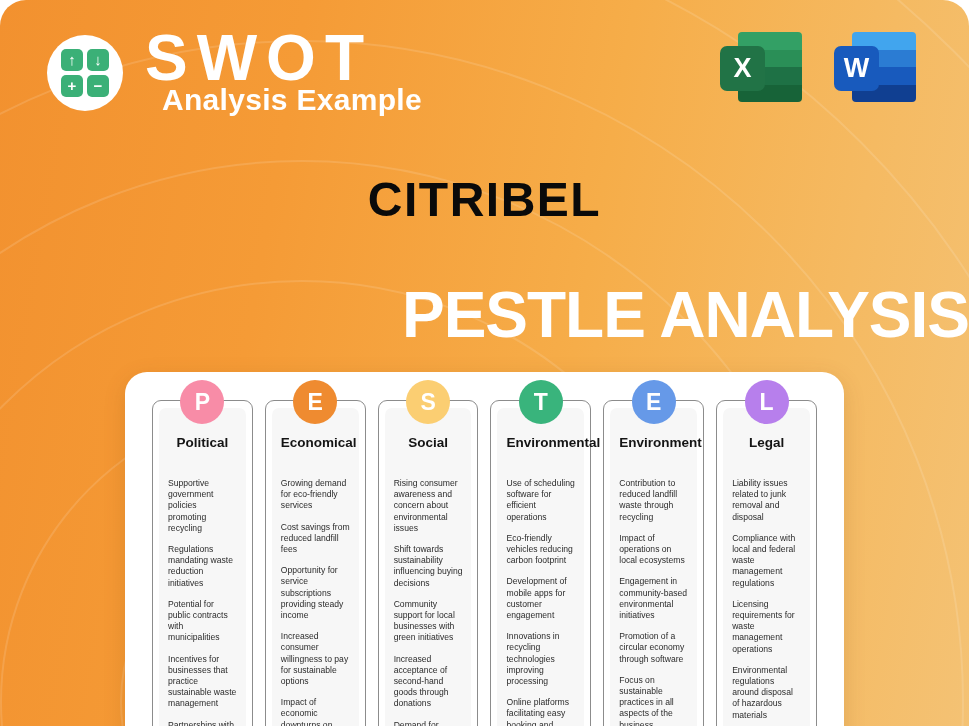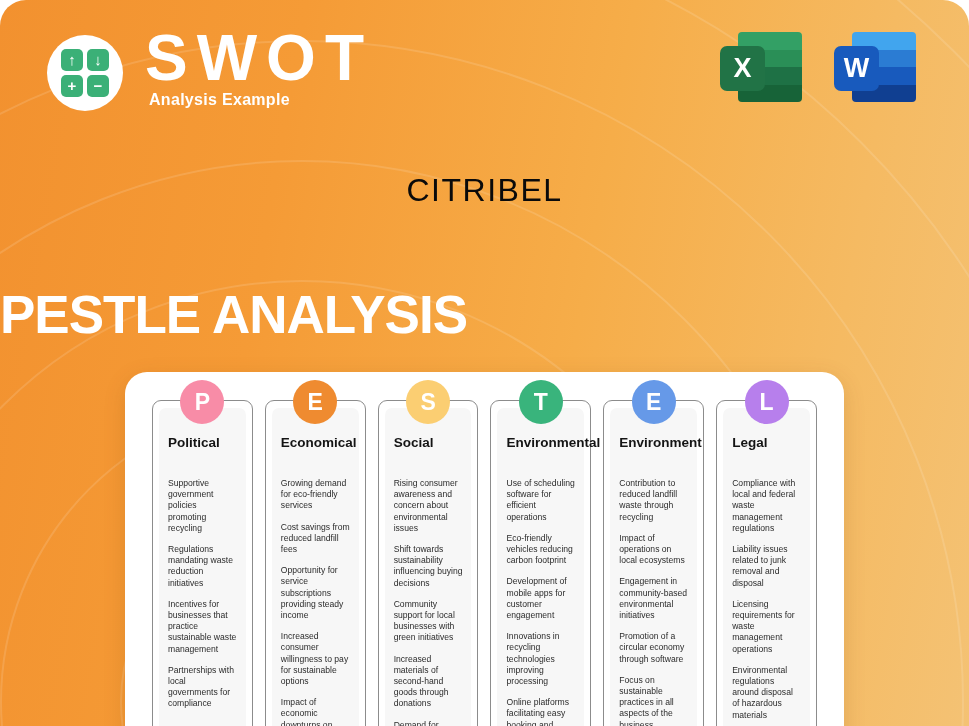--- a/index.html
+++ b/index.html
@@ -77,25 +77,25 @@
   .logo-swot {
     color: #ffffff;
     font-size: 64px;
     font-weight: bold;
     letter-spacing: 9px;
     line-height: 50px;
     margin: 0;
   }
   .logo-sub {
     color: #ffffff;
-    font-size: 16px;
+    font-size: 30px;
     font-weight: bold;
     letter-spacing: 0.3px;
     line-height: 27px;
-    margin: 3px 0 0 4px;
+    margin: 3px 0 0 17px;
   }
 
   
   .office-icons {
     position: absolute;
     right: 53px;
     top: 28px;
     display: flex;
     gap: 32px;
   }
@@ -132,32 +132,32 @@
   }
 
   
   .company-title {
     position: absolute;
     top: 172px;
     left: 0;
     right: 0;
     text-align: center;
     color: #0a0a0a;
-    font-size: 32px;
-    font-weight: normal;
+    font-size: 48px;
+    font-weight: bold;
     letter-spacing: 1.5px;
   }
   .main-title {
     position: absolute;
     top: 270px;
     left: 0;
     right: 0;
-    text-align: left;
-    color: #ffffff;
-    font-size: 53px;
+    text-align: right;
+    color: #ffffff;
+    font-size: 64px;
     font-weight: bold;
     letter-spacing: -1px;
     line-height: 90px;
   }
 
   
   .board {
     position: absolute;
     left: 125px;
     top: 372px;
@@ -205,20 +205,21 @@
   .col-inner {
     background: #F7F7F7;
     border-radius: 7px;
     flex: 1;
     padding: 26px 9px 10px 9px;
     box-sizing: border-box;
     display: flex;
     flex-direction: column;
   }
   .col-title {
+    text-align: center;
     font-size: 13.5px;
     font-weight: bold;
     color: #141414;
     margin: 0 0 19px 0;
     line-height: 17px;
   }
   .col-list {
     list-style: none;
     margin: 0;
     padding: 0;
@@ -291,20 +292,21 @@
 
   <div class="board">
     <div class="columns" id="columns">
         <div class="col">
           <div class="col-badge" style="background: rgb(248, 140, 167);">P</div>
           <div class="col-inner">
             <h3 class="col-title">Political</h3>
             <ul class="col-list">
               <li>Supportive government policies promoting recycling</li>
               <li>Regulations mandating waste reduction initiatives</li>
+              <li>Potential for public contracts with municipalities</li>
               <li>Incentives for businesses that practice sustainable waste management</li>
               <li>Partnerships with local governments for compliance</li>
             </ul>
           </div>
         </div>
         <div class="col">
           <div class="col-badge" style="background: rgb(239, 139, 48);">E</div>
           <div class="col-inner">
             <h3 class="col-title">Economical</h3>
             <ul class="col-list">
@@ -317,21 +319,21 @@
           </div>
         </div>
         <div class="col">
           <div class="col-badge" style="background: rgb(251, 206, 114);">S</div>
           <div class="col-inner">
             <h3 class="col-title">Social</h3>
             <ul class="col-list">
               <li>Rising consumer awareness and concern about environmental issues</li>
               <li>Shift towards sustainability influencing buying decisions</li>
               <li>Community support for local businesses with green initiatives</li>
-              <li>Increased materials of second-hand goods through donations</li>
+              <li>Increased acceptance of second-hand goods through donations</li>
               <li>Demand for educational resources on waste management practices</li>
             </ul>
           </div>
         </div>
         <div class="col">
           <div class="col-badge" style="background: rgb(57, 180, 124);">T</div>
           <div class="col-inner">
             <h3 class="col-title">Environmental</h3>
             <ul class="col-list">
               <li>Use of scheduling software for efficient operations</li>
@@ -353,22 +355,22 @@
               <li>Promotion of a circular economy through software</li>
               <li>Focus on sustainable practices in all aspects of the business</li>
             </ul>
           </div>
         </div>
         <div class="col">
           <div class="col-badge" style="background: rgb(183, 127, 236);">L</div>
           <div class="col-inner">
             <h3 class="col-title">Legal</h3>
             <ul class="col-list">
+              <li>Liability issues related to junk removal and disposal</li>
               <li>Compliance with local and federal waste management regulations</li>
-              <li>Liability issues related to junk removal and disposal</li>
               <li>Licensing requirements for waste management operations</li>
               <li>Environmental regulations around disposal of hazardous materials</li>
               <li>Legal contracts with recycling centers and charities</li>
             </ul>
           </div>
         </div>
       </div>
   </div>
 
 </div>

